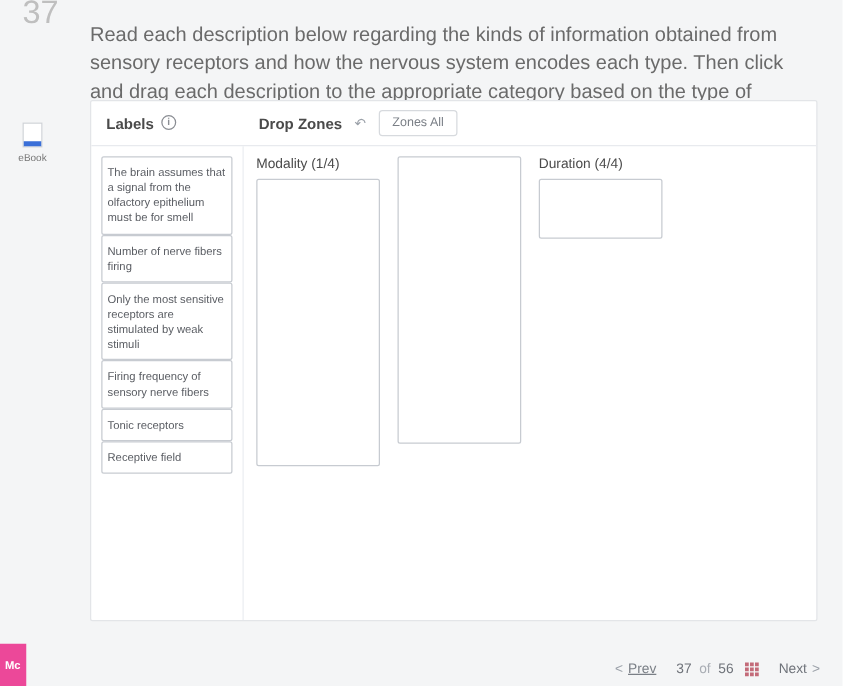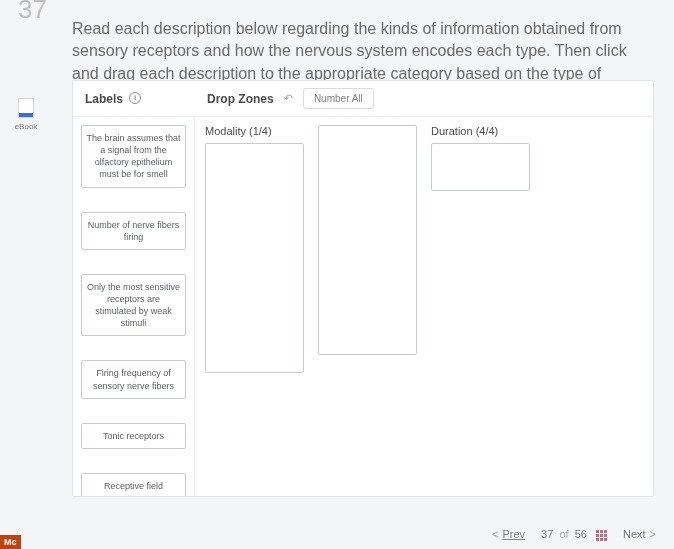--- a/index.html
+++ b/index.html
@@ -12,35 +12,35 @@
 .ebook-label{font-size:8px;color:#777}
 .panel{position:absolute;top:80px;left:72px;right:20px;bottom:52px;background:#fff;border:1px solid #e3e5e8;border-radius:2px;overflow:hidden}
 .panel-header{display:flex;align-items:center;height:36px;border-bottom:1px solid #e8eaee}
 .labels-head{width:122px;padding-left:12px;font-size:12px;font-weight:700;color:#4a4a4a;display:flex;align-items:flex-start;gap:6px}
 .info-icon{width:12px;height:12px;border:1px solid #8a8d93;border-radius:50%;display:inline-flex;align-items:center;justify-content:center;font-size:8px;color:#8a8d93;line-height:1}
 .dz-head{flex:1;padding-left:12px;font-size:12px;font-weight:600;color:#4a4a4a;display:flex;align-items:center;gap:10px}
 .undo-icon{font-size:11px;color:#9aa0a8;font-weight:400}
 .reset-btn{font-size:10px;color:#7a7f86;background:#fff;border:1px solid #d7dade;border-radius:3px;padding:4px 10px;cursor:pointer}
 .panel-body{display:flex;height:calc(100% - 36px)}
 .labels-col{width:122px;border-right:1px solid #eceef2;padding:8px;overflow:hidden}
-.label-item{border:1px solid #c7cbd1;border-radius:2px;padding:6px 4px;margin-bottom:24px;font-size:9px;text-align:center;color:#5a5d63;line-height:1.35;background:#fff;cursor:grab}
+.label-item{border:1px solid #c7cbd1;border-radius:2px;padding:6px 4px;margin-bottom:0;font-size:9px;text-align:left;color:#5a5d63;line-height:1.35;background:#fff;cursor:grab}
 .dz-col{flex:1;padding:8px 10px;overflow:hidden}
 .dz-grid{display:grid;grid-template-columns:1fr 1fr 1fr 1fr;gap:10px 14px}
 .dz-title{font-size:11px;color:#4a4a4a;margin-bottom:6px}
 .dz-box{border:1px solid #c7cbd1;border-radius:2px;height:230px;background:#fff}
 .dz-box.short{height:48px}
 .footer{position:absolute;bottom:8px;right:18px;display:flex;gap:16px;font-size:11px;color:#6f737a}
 .prev{color:#7a7f86;cursor:pointer}
 .prev .chev{color:#9aa0a8;margin-right:4px}
 .pos .of{color:#a9adb4;margin:16px 3px}
 .grid-icon{display:inline-grid;grid-template-columns:repeat(3,3px);grid-template-rows:repeat(3,3px);gap:1px;vertical-align:middle;margin-left:6px}
 .grid-icon span{background:#c36b79}
 .next{color:#6f737a;cursor:pointer}
 .next .chev{color:#9aa0a8;margin-left:4px}
-.mc-tag{position:absolute;bottom:0;left:0;background:#c2410c;color:#fff;font-size:9px;padding:2px 4px;font-weight:600}
+.mc-tag{position:absolute;bottom:0;left:0;background:#ec4899;color:#fff;font-size:9px;padding:12px 4px;font-weight:600}
 </style>
 </head>
 <body>
 
 <div class="qnum">37</div>
 
 <div class="instructions">Read each description below regarding the kinds of information obtained from sensory receptors and how the nervous system encodes each type. Then click and drag each description to the appropriate category based on the type of modality to which it applies.</div>
 
 <div class="ebook">
   <div class="ebook-icon"></div>
@@ -49,21 +49,21 @@
 
 <div class="panel">
   <div class="panel-header">
     <div class="labels-head">
       <span>Labels</span>
       <span class="info-icon">i</span>
     </div>
     <div class="dz-head">
       <span>Drop Zones</span>
       <span class="undo-icon">↶</span>
-      <button class="reset-btn">Number All</button>
+      <button class="reset-btn">Zones All</button>
     </div>
   </div>
   <div class="panel-body">
     <div class="labels-col">
       <div class="label-item">The brain assumes that a signal from the olfactory epithelium must be for smell</div>
       <div class="label-item">Number of nerve fibers firing</div>
       <div class="label-item">Only the most sensitive receptors are stimulated by weak stimuli</div>
       <div class="label-item">Firing frequency of sensory nerve fibers</div>
       <div class="label-item">Tonic receptors</div>
       <div class="label-item">Receptive field</div>

